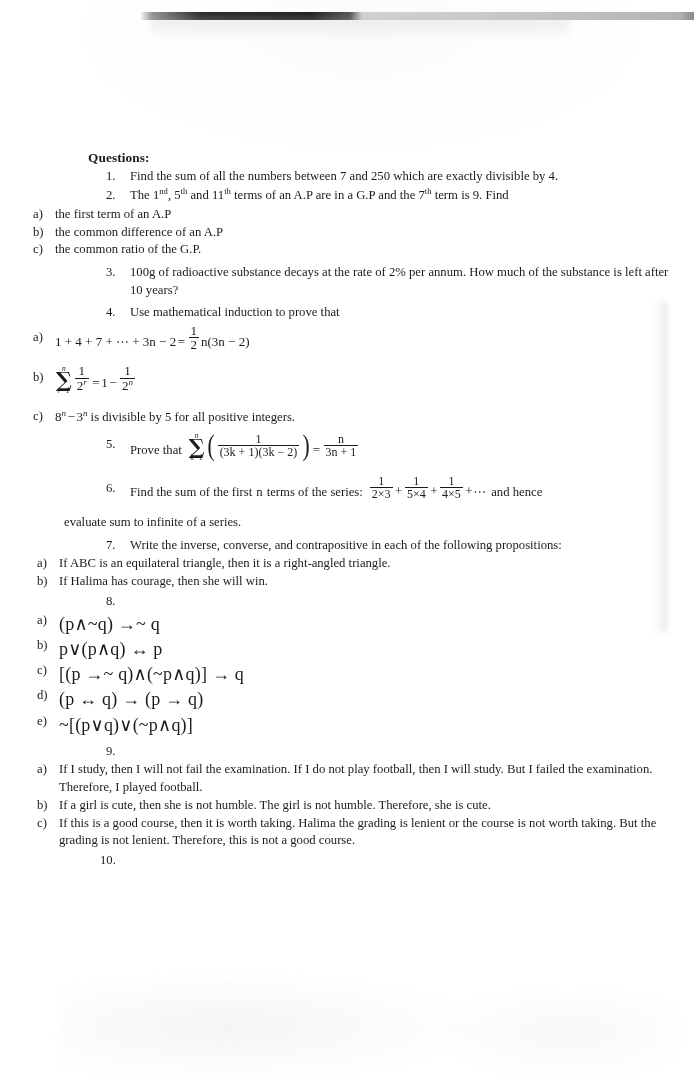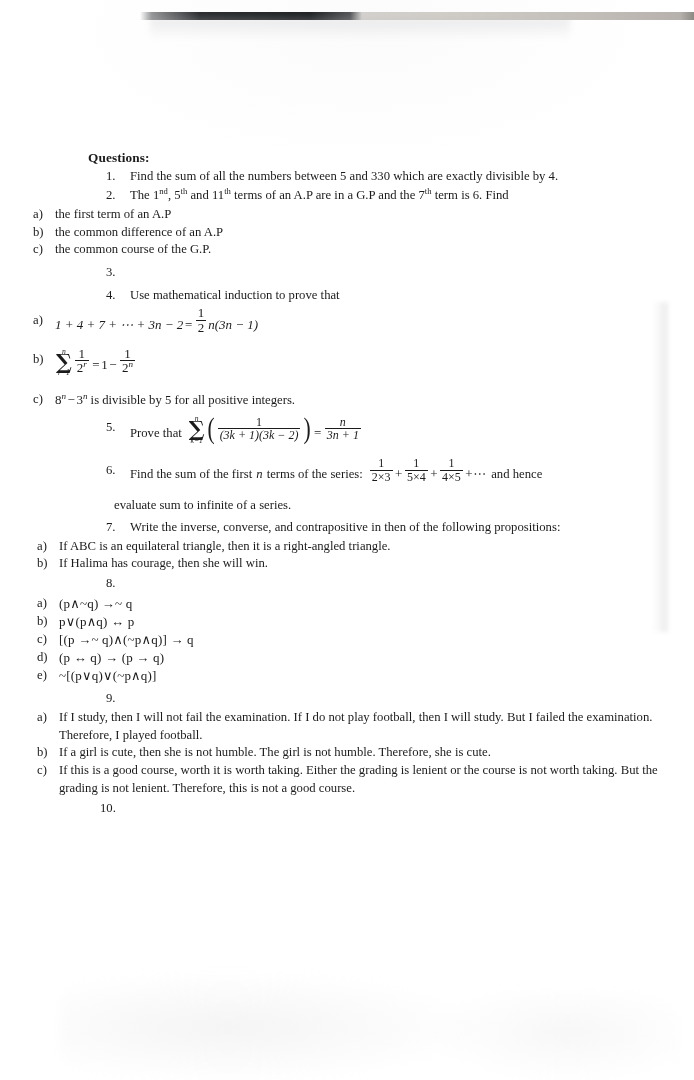--- a/index.html
+++ b/index.html
@@ -134,21 +134,21 @@
 
   .gap-1 { height: 2px; }
   .gap-2 { height: 5px; }
 
   
   .math {
     font-family: "Liberation Serif", "DejaVu Serif", serif;
     font-size: 13px;
     white-space: nowrap;
   }
-  .mi { font-style: italic; }
+  .mi { }
   .mo { padding: 0 1.5px; }
   .mo.tightop { padding: 0 0.5px; }
 
   
   .frac {
     display: inline-flex;
     flex-direction: column;
     align-items: center;
     vertical-align: middle;
     margin: 0 2px;
@@ -210,21 +210,21 @@
   sup.pw {
     font-size: 0.70em;
     vertical-align: super;
     line-height: 0;
     font-style: italic;
   }
 
   
   .logic {
     font-family: "Liberation Serif", "DejaVu Serif", serif;
-    font-size: 13px;
+    font-size: 18px;
     letter-spacing: 0.2px;
     white-space: nowrap;
   }
 
   .q-inline-math { display: inline-flex; align-items: center; }
 </style>
 </head>
 <body>
 
 <div class="doc">
@@ -234,66 +234,67 @@
   <div class="page-shadow-right"></div>
   <div class="page-mottle-a"></div>
   <div class="page-mottle-b"></div>
 
   <div class="heading">Questions:</div>
 
   <div class="qlist">
 
     <div class="q">
       <span class="q-num">1.</span>
-      <span class="q-body">Find the sum of all the numbers between 5 and 330 which are exactly divisible by 4.</span>
+      <span class="q-body">Find the sum of all the numbers between 7 and 250 which are exactly divisible by 4.</span>
     </div>
 
     <div class="gap-1"></div>
 
     <div class="q">
       <span class="q-num">2.</span>
-      <span class="q-body"><span>The 1</span><sup class="ord">nd</sup><span>, 5</span><sup class="ord">th</sup><span> and 11</span><sup class="ord">th</sup><span> terms of an A.P are in a G.P and the 7</span><sup class="ord">th</sup><span> term is 6. Find</span></span>
+      <span class="q-body"><span>The 1</span><sup class="ord">nd</sup><span>, 5</span><sup class="ord">th</sup><span> and 11</span><sup class="ord">th</sup><span> terms of an A.P are in a G.P and the 7</span><sup class="ord">th</sup><span> term is 9. Find</span></span>
     </div>
     <div class="sublist">
       <div class="sub">
         <span class="sub-lab">a)</span>
         <span class="sub-body">the first term of an A.P</span>
       </div>
       <div class="sub">
         <span class="sub-lab">b)</span>
         <span class="sub-body">the common difference of an A.P</span>
       </div>
       <div class="sub">
         <span class="sub-lab">c)</span>
-        <span class="sub-body">the common course of the G.P.</span>
+        <span class="sub-body">the common ratio of the G.P.</span>
       </div>
     </div>
 
     <div class="gap-2"></div>
 
     <div class="q">
       <span class="q-num">3.</span>
+      <span class="q-body">100g of radioactive substance decays at the rate of 2% per annum. How much of the substance is left after 10 years?</span>
     </div>
 
     <div class="gap-2"></div>
 
     <div class="q">
       <span class="q-num">4.</span>
       <span class="q-body">Use mathematical induction to prove that</span>
     </div>
 
     <div style="height:8px"></div>
 
     <div class="sub">
       <span class="sub-lab">a)</span>
       <span class="sub-body math">
         <span class="mi">1 + 4 + 7 + ⋯ + 3n − 2</span><span class="mo">=</span><span class="frac">
             <span class="num">1</span>
             <span class="den">2</span>
-          </span><span class="mi">n(3n − 1)</span>
+          </span><span class="mi">n(3n − 2)</span>
       </span>
     </div>
 
     <div style="height:12px"></div>
 
     <div class="sub">
       <span class="sub-lab">b)</span>
       <span class="sub-body math">
         <span class="sum">
           <span class="lim top">n</span>
@@ -363,29 +364,29 @@
                 <span class="num">1</span>
                 <span class="den">5×4</span>
               </span><span class="mo tightop">+</span><span class="frac small">
                 <span class="num">1</span>
                 <span class="den">4×5</span>
               </span><span class="mo tightop">+</span><span>⋯</span></span>
           <span style="margin-left:5px">and hence</span>
         </span>
       </span>
     </div>
-    <div class="q" style="padding-left:114px; margin-top:9px">
+    <div class="q" style="padding-left:64px; margin-top:9px">
       <span class="q-body">evaluate sum to infinite of a series.</span>
     </div>
 
     <div class="gap-2"></div>
 
     <div class="q">
       <span class="q-num">7.</span>
-      <span class="q-body">Write the inverse, converse, and contrapositive in then of the following propositions:</span>
+      <span class="q-body">Write the inverse, converse, and contrapositive in each of the following propositions:</span>
     </div>
     <div class="sublist">
       <div class="sub deep">
         <span class="sub-lab">a)</span>
         <span class="sub-body">If ABC is an equilateral triangle, then it is a right-angled triangle.</span>
       </div>
       <div class="sub deep">
         <span class="sub-lab">b)</span>
         <span class="sub-body">If Halima has courage, then she will win.</span>
       </div>
@@ -428,21 +429,21 @@
       <div class="sub deep">
         <span class="sub-lab">a)</span>
         <span class="sub-body">If I study, then I will not fail the examination. If I do not play football, then I will study. But I failed the examination. Therefore, I played football.</span>
       </div>
       <div class="sub deep">
         <span class="sub-lab">b)</span>
         <span class="sub-body">If a girl is cute, then she is not humble. The girl is not humble. Therefore, she is cute.</span>
       </div>
       <div class="sub deep">
         <span class="sub-lab">c)</span>
-        <span class="sub-body">If this is a good course, worth it is worth taking. Either the grading is lenient or the course is not worth taking. But the grading is not lenient. Therefore, this is not a good course.</span>
+        <span class="sub-body">If this is a good course, then it is worth taking. Halima the grading is lenient or the course is not worth taking. But the grading is not lenient. Therefore, this is not a good course.</span>
       </div>
     </div>
 
     <div class="gap-1"></div>
 
     <div class="q" style="padding-left:100px">
       <span class="q-num" style="flex:0 0 30px">10.</span>
     </div>
 
   </div>

